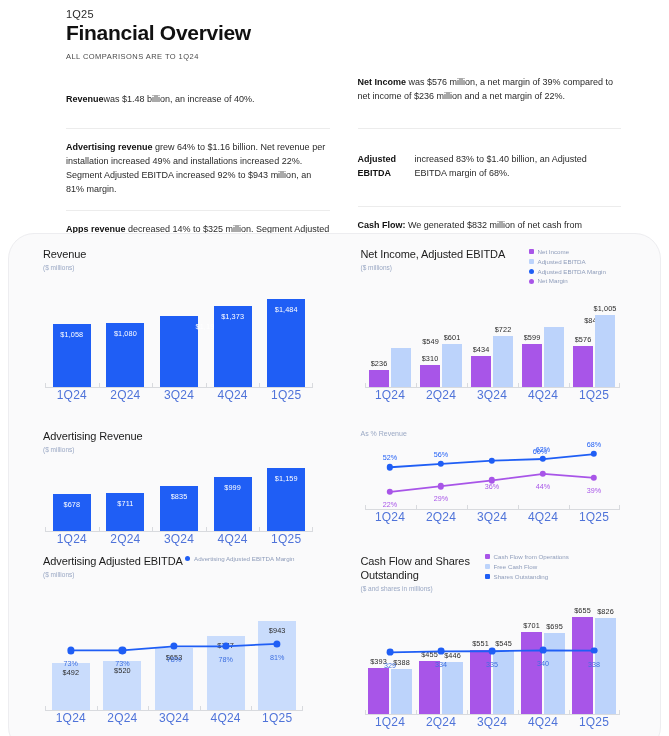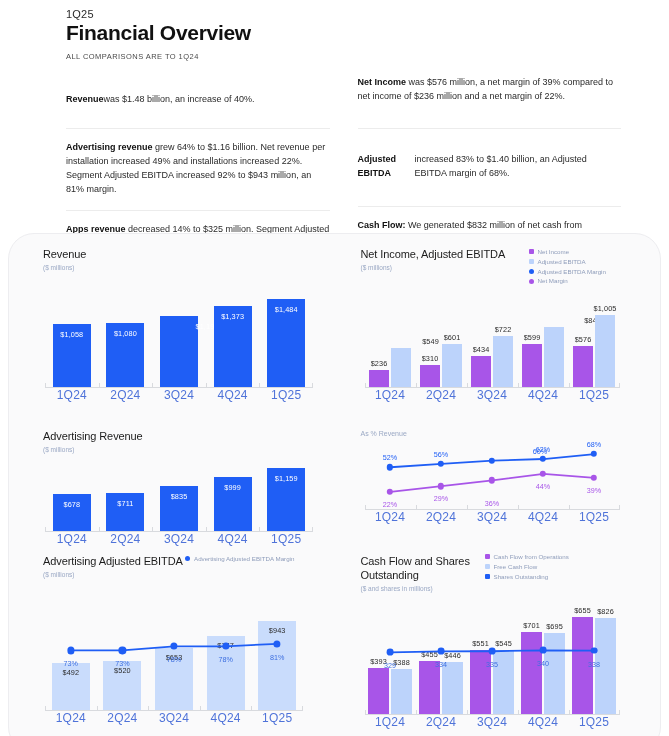--- a/index.html
+++ b/index.html
@@ -246,21 +246,21 @@
       <div class="plot" id="plot-as-percent" style="left: 30px; top: 20px; width: 255px; height: 74px;">
           <svg class="lineLayer" width="255" height="74">
             <polyline points="25.5,55.91111111111111 76.5,50.15555555555555 127.5,44.4 178.5,37.82222222222222 229.5,41.93333333333333" fill="none" stroke="#a855e8" stroke-width="1.8"></polyline>
             <polyline points="25.5,31.244444444444447 76.5,27.955555555555556 127.5,24.66666666666667 178.5,23.022222222222226 229.5,18.08888888888889" fill="none" stroke="#1f5ef5" stroke-width="1.8"></polyline>
           </svg>
           <div class="pt" style="left: 25.5px; top: 55.9111px; width: 6.4px; height: 6.4px; background: rgb(168, 85, 232);"></div>
           <div class="plbl" style="left: 25.5px; color: rgb(168, 85, 232); top: 63.9111px;">22%</div>
           <div class="pt" style="left: 76.5px; top: 50.1556px; width: 6.4px; height: 6.4px; background: rgb(168, 85, 232);"></div>
           <div class="plbl" style="left: 76.5px; color: rgb(168, 85, 232); top: 58.1556px;">29%</div>
           <div class="pt" style="left: 127.5px; top: 44.4px; width: 6.4px; height: 6.4px; background: rgb(168, 85, 232);"></div>
-          <div class="plbl" style="left: 127.5px; color: rgb(168, 85, 232); top: 63px; text-align: center;">36%</div>
+          <div class="plbl" style="left: 127.5px; color: rgb(168, 85, 232); top: 46px; text-align: center;">36%</div>
           <div class="pt" style="left: 178.5px; top: 37.8222px; width: 6.4px; height: 6.4px; background: rgb(168, 85, 232);"></div>
           <div class="plbl" style="left: 178.5px; color: rgb(168, 85, 232); top: 45.8222px;">44%</div>
           <div class="pt" style="left: 229.5px; top: 41.9333px; width: 6.4px; height: 6.4px; background: rgb(168, 85, 232);"></div>
           <div class="plbl" style="left: 229.5px; color: rgb(168, 85, 232); top: 49.9333px;">39%</div>
           <div class="pt" style="left: 25.5px; top: 31.2444px; width: 6.4px; height: 6.4px; background: rgb(31, 94, 245);"></div>
           <div class="plbl" style="left: 25.5px; color: rgb(31, 94, 245); top: 17.2444px;">52%</div>
           <div class="pt" style="left: 76.5px; top: 27.9556px; width: 6.4px; height: 6.4px; background: rgb(31, 94, 245);"></div>
           <div class="plbl" style="left: 76.5px; color: rgb(31, 94, 245); top: 13.9556px;">56%</div>
           <div class="pt" style="left: 127.5px; top: 24.6667px; width: 6.4px; height: 6.4px; background: rgb(31, 94, 245);"></div>
           <div class="plbl" style="left: 127.5px; color: rgb(31, 94, 245); top: 10.6667px; margin-left: 48px;">60%</div>

